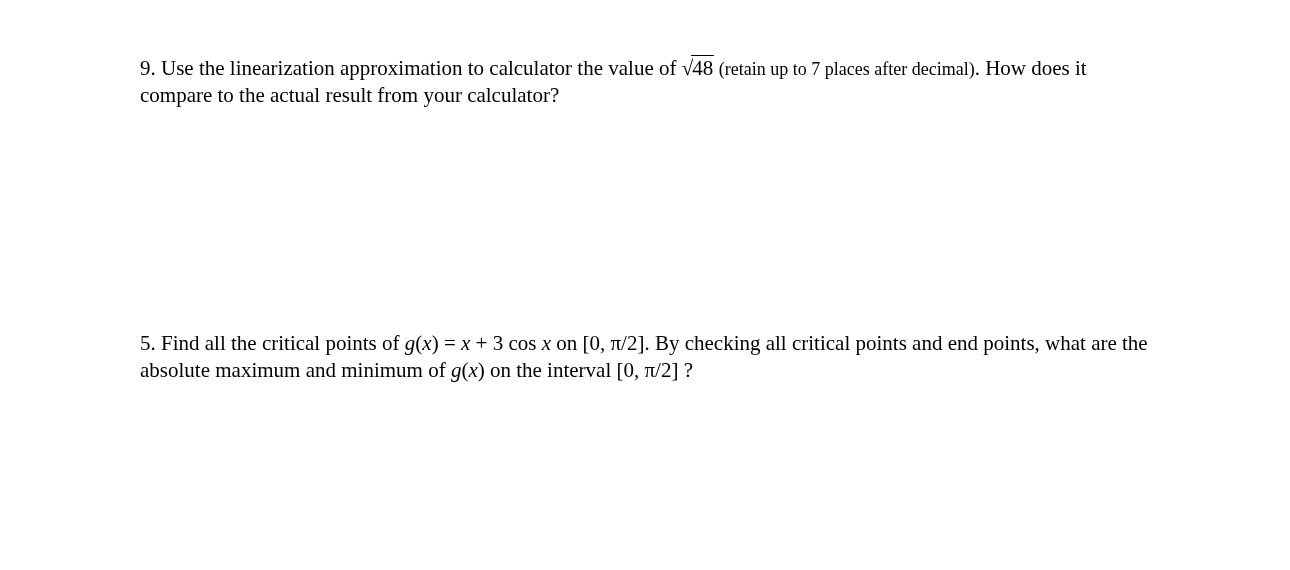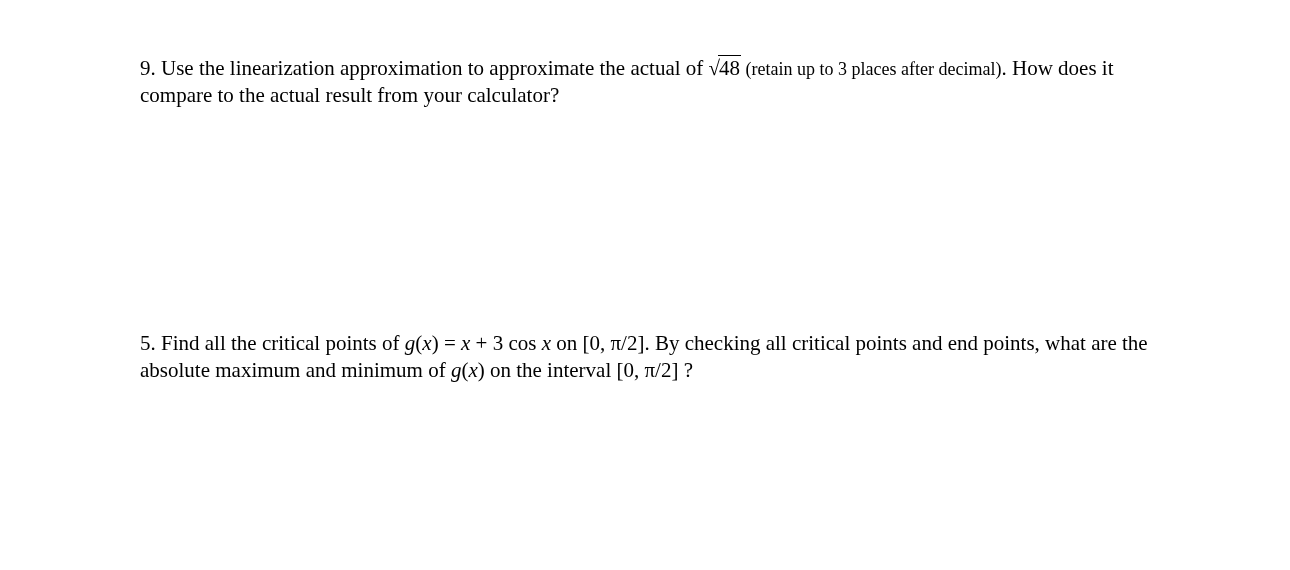--- a/index.html
+++ b/index.html
@@ -45,19 +45,19 @@
     }
     .math {
       font-family: "Times New Roman", Times, serif;
     }
   </style>
 </head>
 <body>
 
 <div class="problem problem-9">
   <span>9.</span>
-  <span>Use the linearization approximation to approximate the actual of </span><span class="sqrt-wrap math"><span class="sqrt-symbol">√</span><span class="sqrt-arg">48</span></span><span class="smaller"> (retain up to 3 places after decimal)</span><span>. How does it compare to the actual result from your calculator?</span>
+  <span>Use the linearization approximation to calculator the value of </span><span class="sqrt-wrap math"><span class="sqrt-symbol">√</span><span class="sqrt-arg">48</span></span><span class="smaller"> (retain up to 7 places after decimal)</span><span>. How does it compare to the actual result from your calculator?</span>
 </div>
 
 <div class="problem problem-10">
   <span>5.</span>
   <span>Find all the critical points of </span><span class="math"><span class="ital">g</span><span>(</span><span class="ital">x</span><span>)</span><span> = </span><span class="ital">x</span><span> + 3 cos </span><span class="ital">x</span></span><span> on </span><span class="math">[0, π/2]</span><span>. By checking all critical points and end points, what are the absolute maximum and minimum of </span><span class="math"><span class="ital">g</span><span>(</span><span class="ital">x</span><span>)</span></span><span> on the interval </span><span class="math">[0, π/2]</span><span> ?</span>
 </div>
 
 </body></html>

